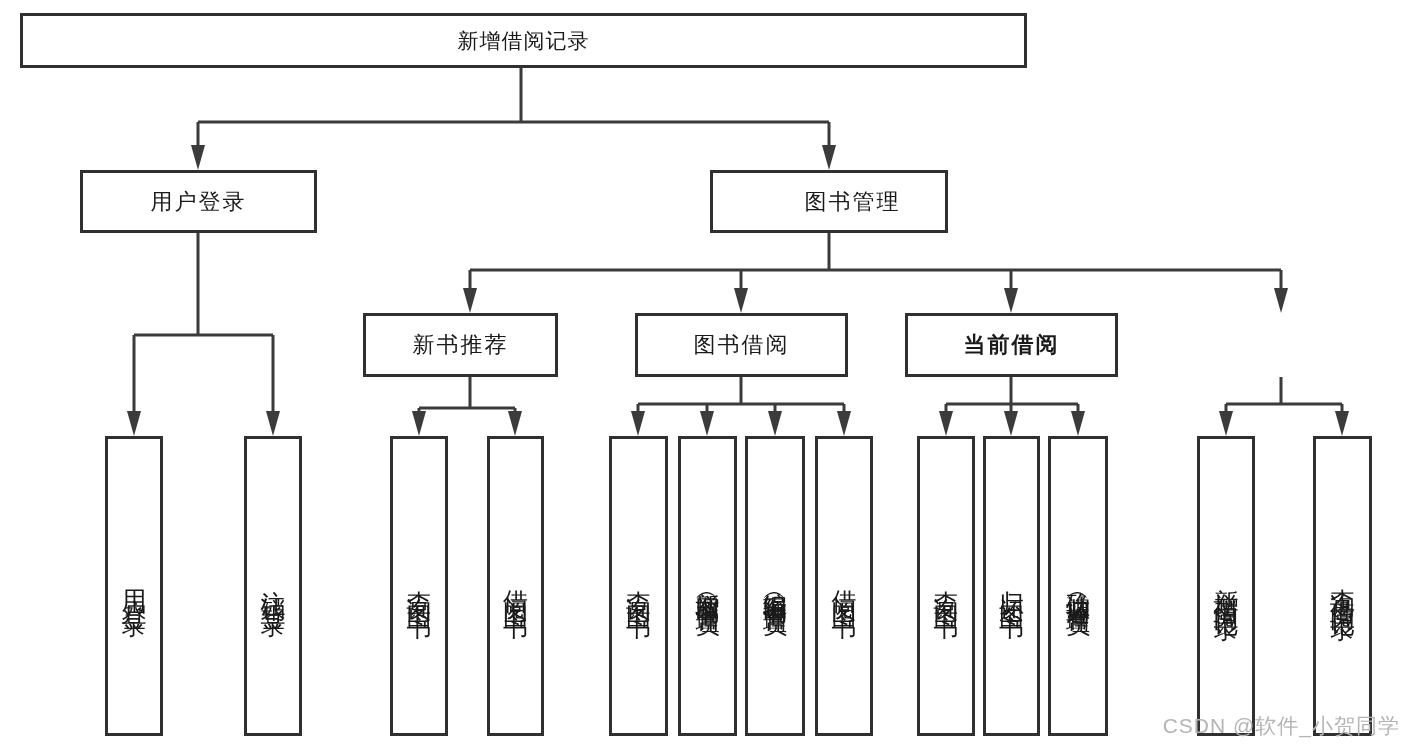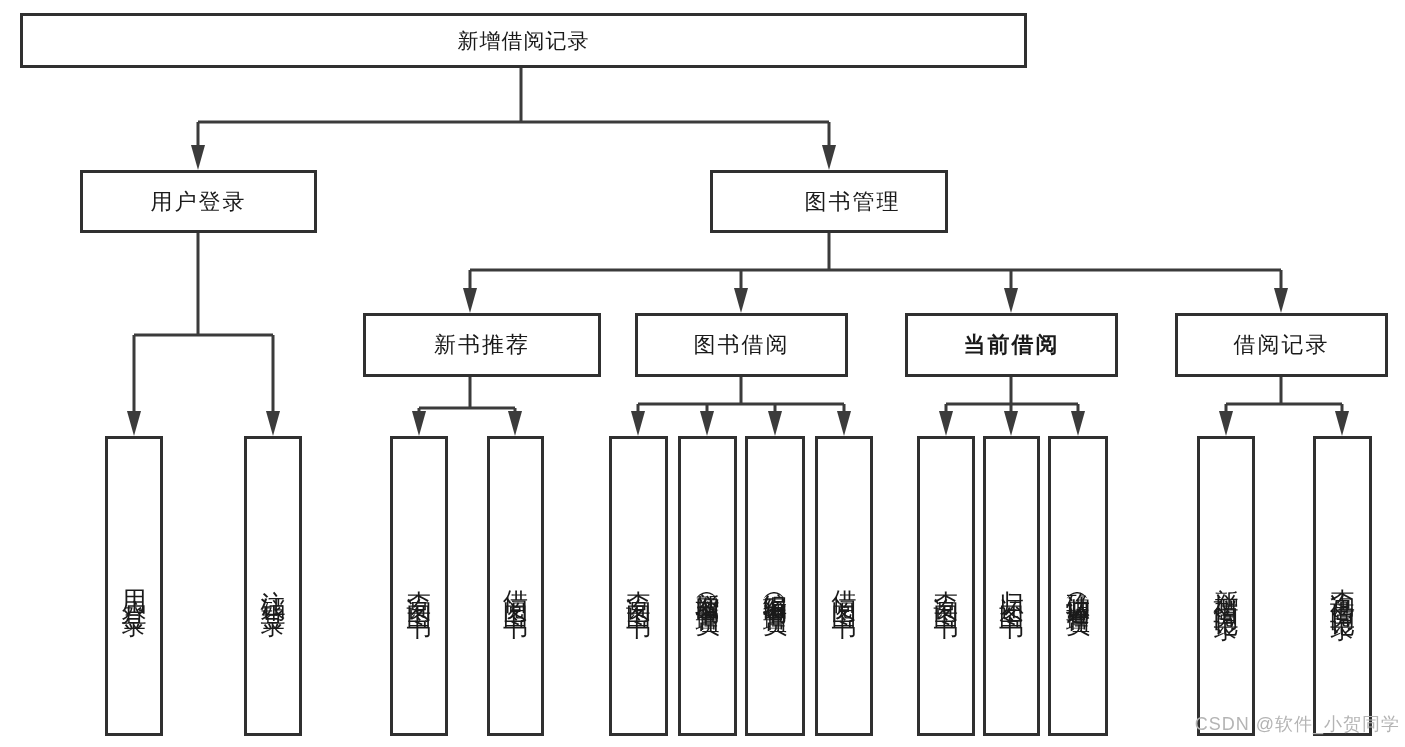--- a/index.html
+++ b/index.html
@@ -18,21 +18,21 @@
   .hbox { font-size:22px; letter-spacing:2px; }
   .rootbox { font-size:21px; letter-spacing:1px; }
   .vbox span {
     writing-mode:vertical-rl; text-orientation:mixed;
     font-size:25px; letter-spacing:8px; line-height:1;
   }
   .vbox.mid span  { letter-spacing:6px; }
   .vbox.tight span{ font-size:24px; letter-spacing:3px; }
   .watermark {
     position:absolute; right:5px; top:712px; z-index:3;
-    font-size:18px; letter-spacing:1px; color:#b4b4b4;
+    font-size:21px; letter-spacing:1px; color:#b4b4b4;
   }
 </style>
 </head>
 <body>
 
 <div class="canvas">
 
   <svg class="connectors" width="1405" height="747">
     <g stroke="#3b3b3b" stroke-width="3" fill="none">
       <path d="M521 68 L521 122 M198 122 L829 122 M198 122 L198 147 M829 122 L829 147"></path>
@@ -70,31 +70,28 @@
     <span>新增借阅记录</span>
   </div>
 
   <div class="box hbox" style="left:80px; top:170px; width:237px; height:63px;">
     <span>用户登录</span>
   </div>
   <div class="box hbox" style="left:710px; top:170px; width:238px; height:63px;padding-left:47px;">
     <span>图书管理</span>
   </div>
 
-  <div class="box hbox" style="left:363px; top:313px; width:238px; height:64px;">
+  <div class="box hbox" style="left:363px; top:313px; width:195px; height:64px;">
     <span>新书推荐</span>
   </div>
   <div class="box hbox" style="left:635px; top:313px; width:213px; height:64px;">
     <span>图书借阅</span>
   </div>
   <div class="box hbox" style="left:905px; top:313px; width:213px; height:64px;font-weight:bold;">
     <span>当前借阅</span>
-  </div>
-  <div class="box hbox" style="left:1175px; top:313px; width:213px; height:64px;">
-    <span>借阅记录</span>
   </div>
 
   <div class="box vbox" style="left:105px; top:436px; width:58px; height:300px;">
     <span>用户登录</span>
   </div>
   <div class="box vbox" style="left:244px; top:436px; width:58px; height:300px;">
     <span>注销登录</span>
   </div>
 
   <div class="box vbox" style="left:390px; top:436px; width:58px; height:300px;">

